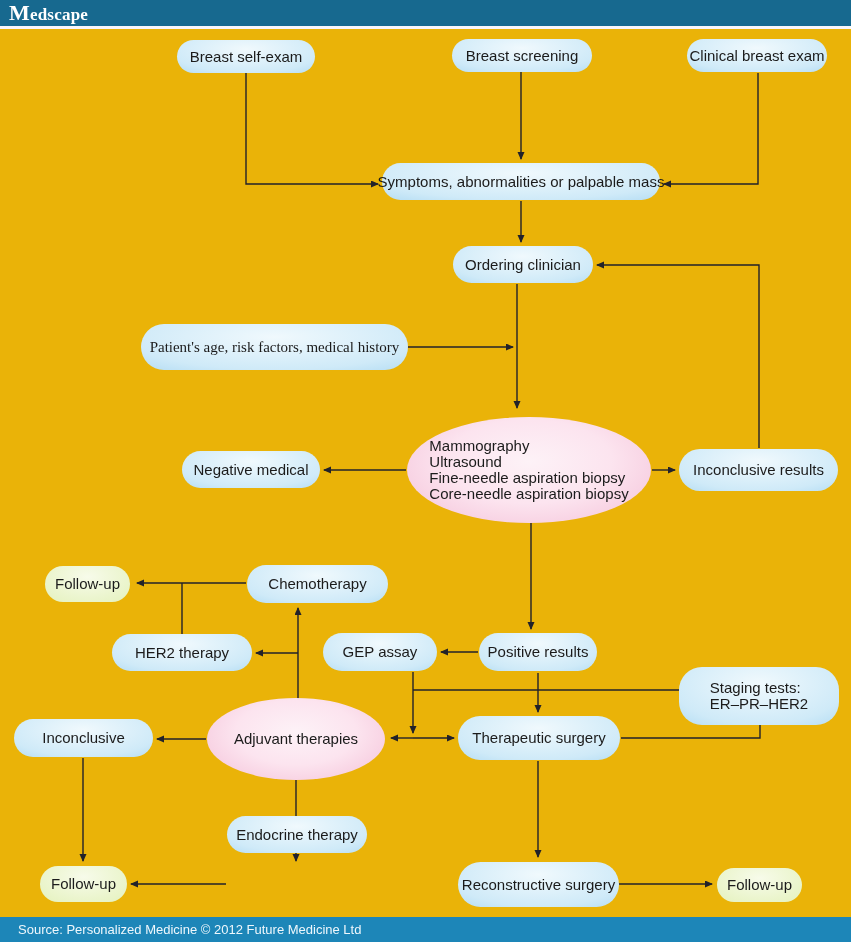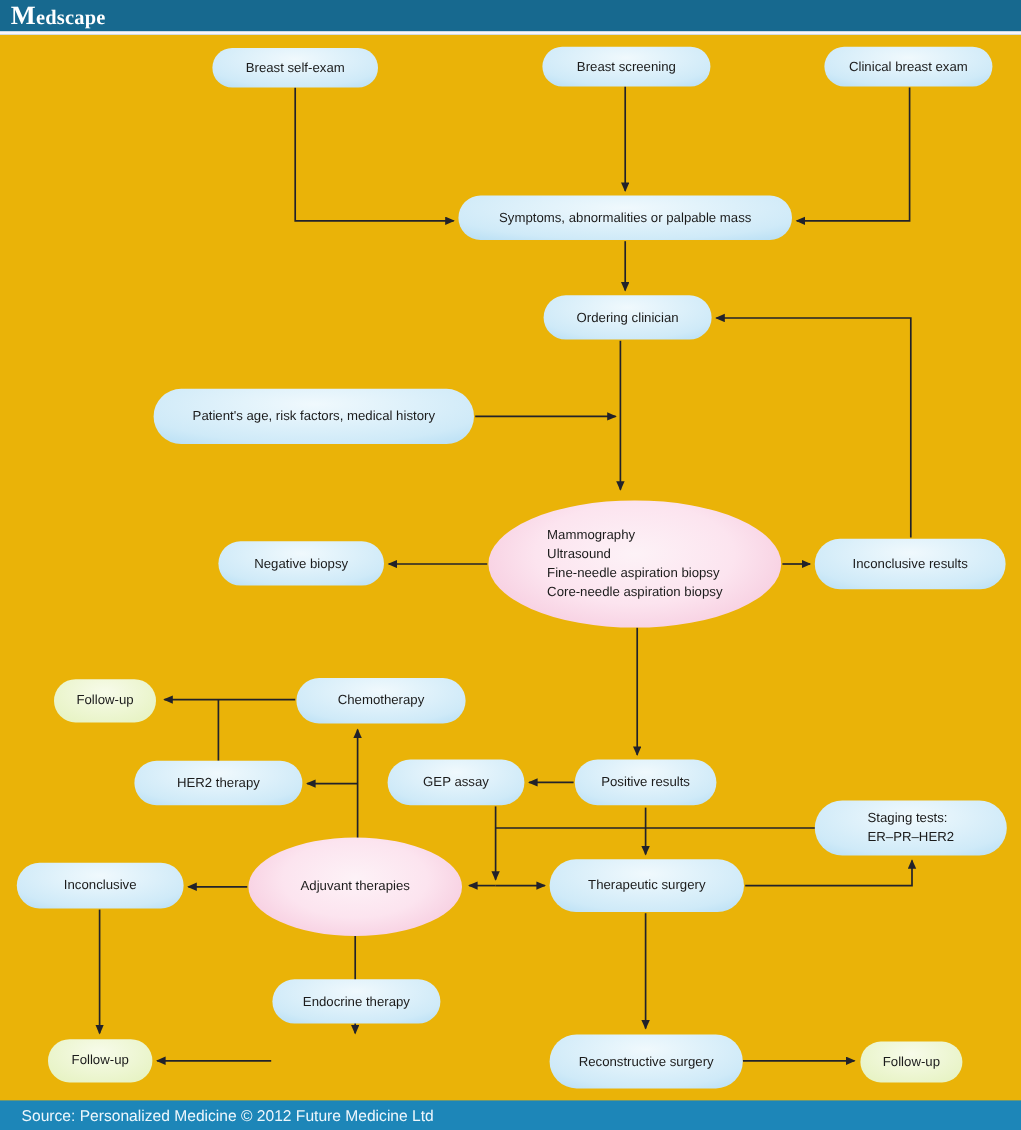--- a/index.html
+++ b/index.html
@@ -14,21 +14,21 @@
   .brand::first-letter{font-size:22px;}
   .ftr{position:absolute;left:0;top:917px;width:851px;height:25px;background:#1d86b8;
        display:flex;align-items:center;justify-content:flex-start;padding-left:18px;}
   .ftr span{color:#eef7fc;font-size:13px;padding-right:8px;}
 
   
   svg.arrows{position:absolute;left:0;top:0;}
 
   
   .node{position:absolute;display:flex;align-items:center;justify-content:center;
-        color:#1b1b1b;font-size:11px;text-align:center;white-space:nowrap;line-height:16px;}
+        color:#1b1b1b;font-size:15px;text-align:center;white-space:nowrap;line-height:16px;}
   .pill{background:radial-gradient(ellipse 130% 170% at 50% 28%,
           #f0f9fd 0%, #cfeaf8 42%, #9ed2f0 72%, #7cbce7 100%);
         border-radius:19px;}
   .pill.tall{border-radius:23px;}
   .green{background:radial-gradient(ellipse 130% 170% at 50% 30%,
           #f7fbea 0%, #e7f3c4 48%, #cbe692 78%, #b6dc72 100%);
         border-radius:18px;}
   .ellipse{background:radial-gradient(ellipse at 50% 42%,
           #fdf2f7 0%, #fce4ef 48%, #f7cfe1 78%, #f2c0d7 100%);
         border-radius:50%;}
@@ -79,41 +79,41 @@
       <path d="M619,884 H712" marker-end="url(#ah)"></path>
     </g>
   </svg>
 
   <div class="node pill" style="left:177px;top:40px;width:138px;height:33px;">Breast self-exam</div>
   <div class="node pill" style="left:452px;top:39px;width:140px;height:33px;">Breast screening</div>
   <div class="node pill" style="left:687px;top:39px;width:140px;height:33px;">Clinical breast exam</div>
 
   <div class="node pill" style="left:453px;top:246px;width:140px;height:37px;">Ordering clinician</div>
   <div class="node pill" style="left:382px;top:163px;width:278px;height:37px;">Symptoms, abnormalities or palpable mass</div>
-  <div class="node pill tall" style="left:128px;top:324px;width:267px;height:46px;">Patient's age, risk factors, medical history</div>
+  <div class="node pill tall" style="left:141px;top:324px;width:267px;height:46px;font-family:Liberation Serif, serif;">Patient's age, risk factors, medical history</div>
 
   <div class="node ellipse" style="left:407px;top:417px;width:244px;height:106px;">
     <div class="left-lines">
       <div>Mammography</div>
       <div>Ultrasound</div>
       <div>Fine-needle aspiration biopsy</div>
       <div>Core-needle aspiration biopsy</div>
     </div>
   </div>
 
-  <div class="node pill" style="left:182px;top:451px;width:138px;height:37px;">Negative biopsy</div>
+  <div class="node pill" style="left:182px;top:451px;width:138px;height:37px;">Negative medical</div>
   <div class="node pill tall" style="left:679px;top:449px;width:159px;height:42px;">Inconclusive results</div>
 
   <div class="node green" style="left:45px;top:566px;width:85px;height:36px;">Follow-up</div>
   <div class="node pill" style="left:247px;top:565px;width:141px;height:38px;">Chemotherapy</div>
   <div class="node pill" style="left:112px;top:634px;width:140px;height:37px;">HER2 therapy</div>
   <div class="node pill" style="left:323px;top:633px;width:114px;height:38px;">GEP assay</div>
   <div class="node pill" style="left:479px;top:633px;width:118px;height:38px;">Positive results</div>
 
-  <div class="node pill tall" style="left:679px;top:667px;width:160px;height:46px;">
+  <div class="node pill tall" style="left:679px;top:667px;width:160px;height:58px;">
     <div class="left-lines">
       <div>Staging tests:</div>
       <div>ER–PR–HER2</div>
     </div>
   </div>
 
   <div class="node pill" style="left:14px;top:719px;width:139px;height:38px;">Inconclusive</div>
   <div class="node ellipse" style="left:207px;top:698px;width:178px;height:82px;">Adjuvant therapies</div>
   <div class="node pill tall" style="left:458px;top:716px;width:162px;height:44px;text-align:right;">Therapeutic surgery</div>
 

